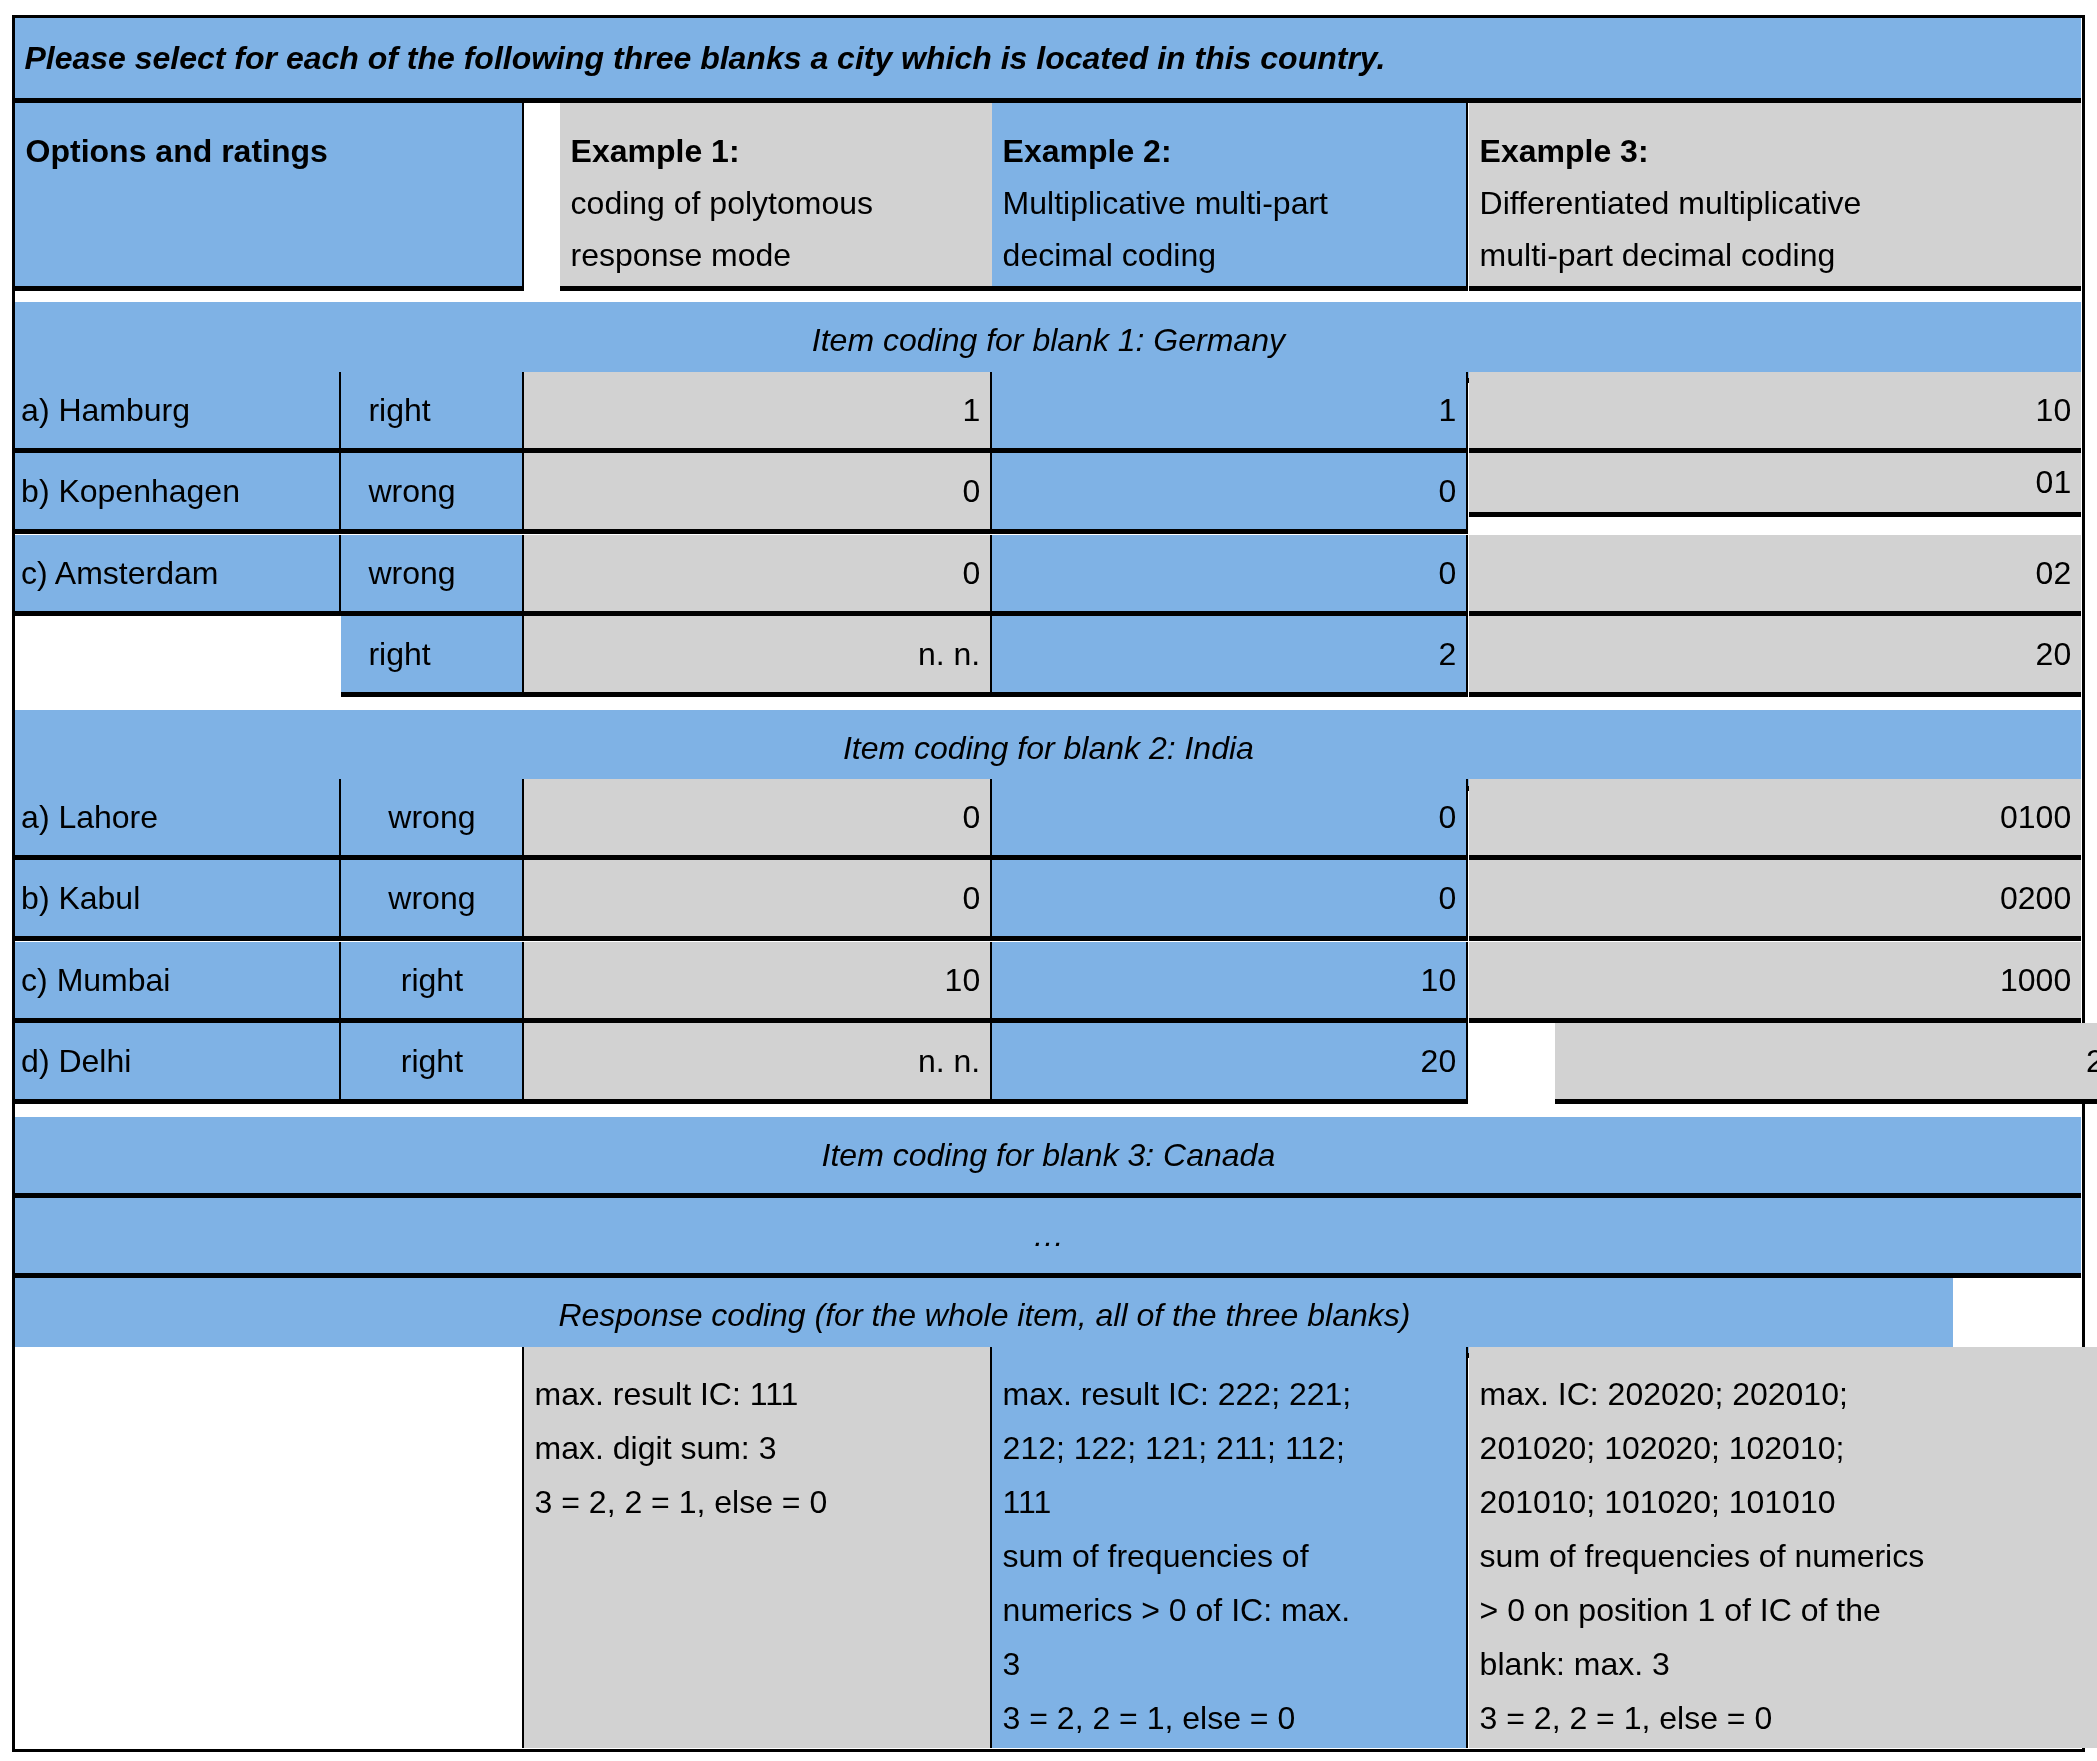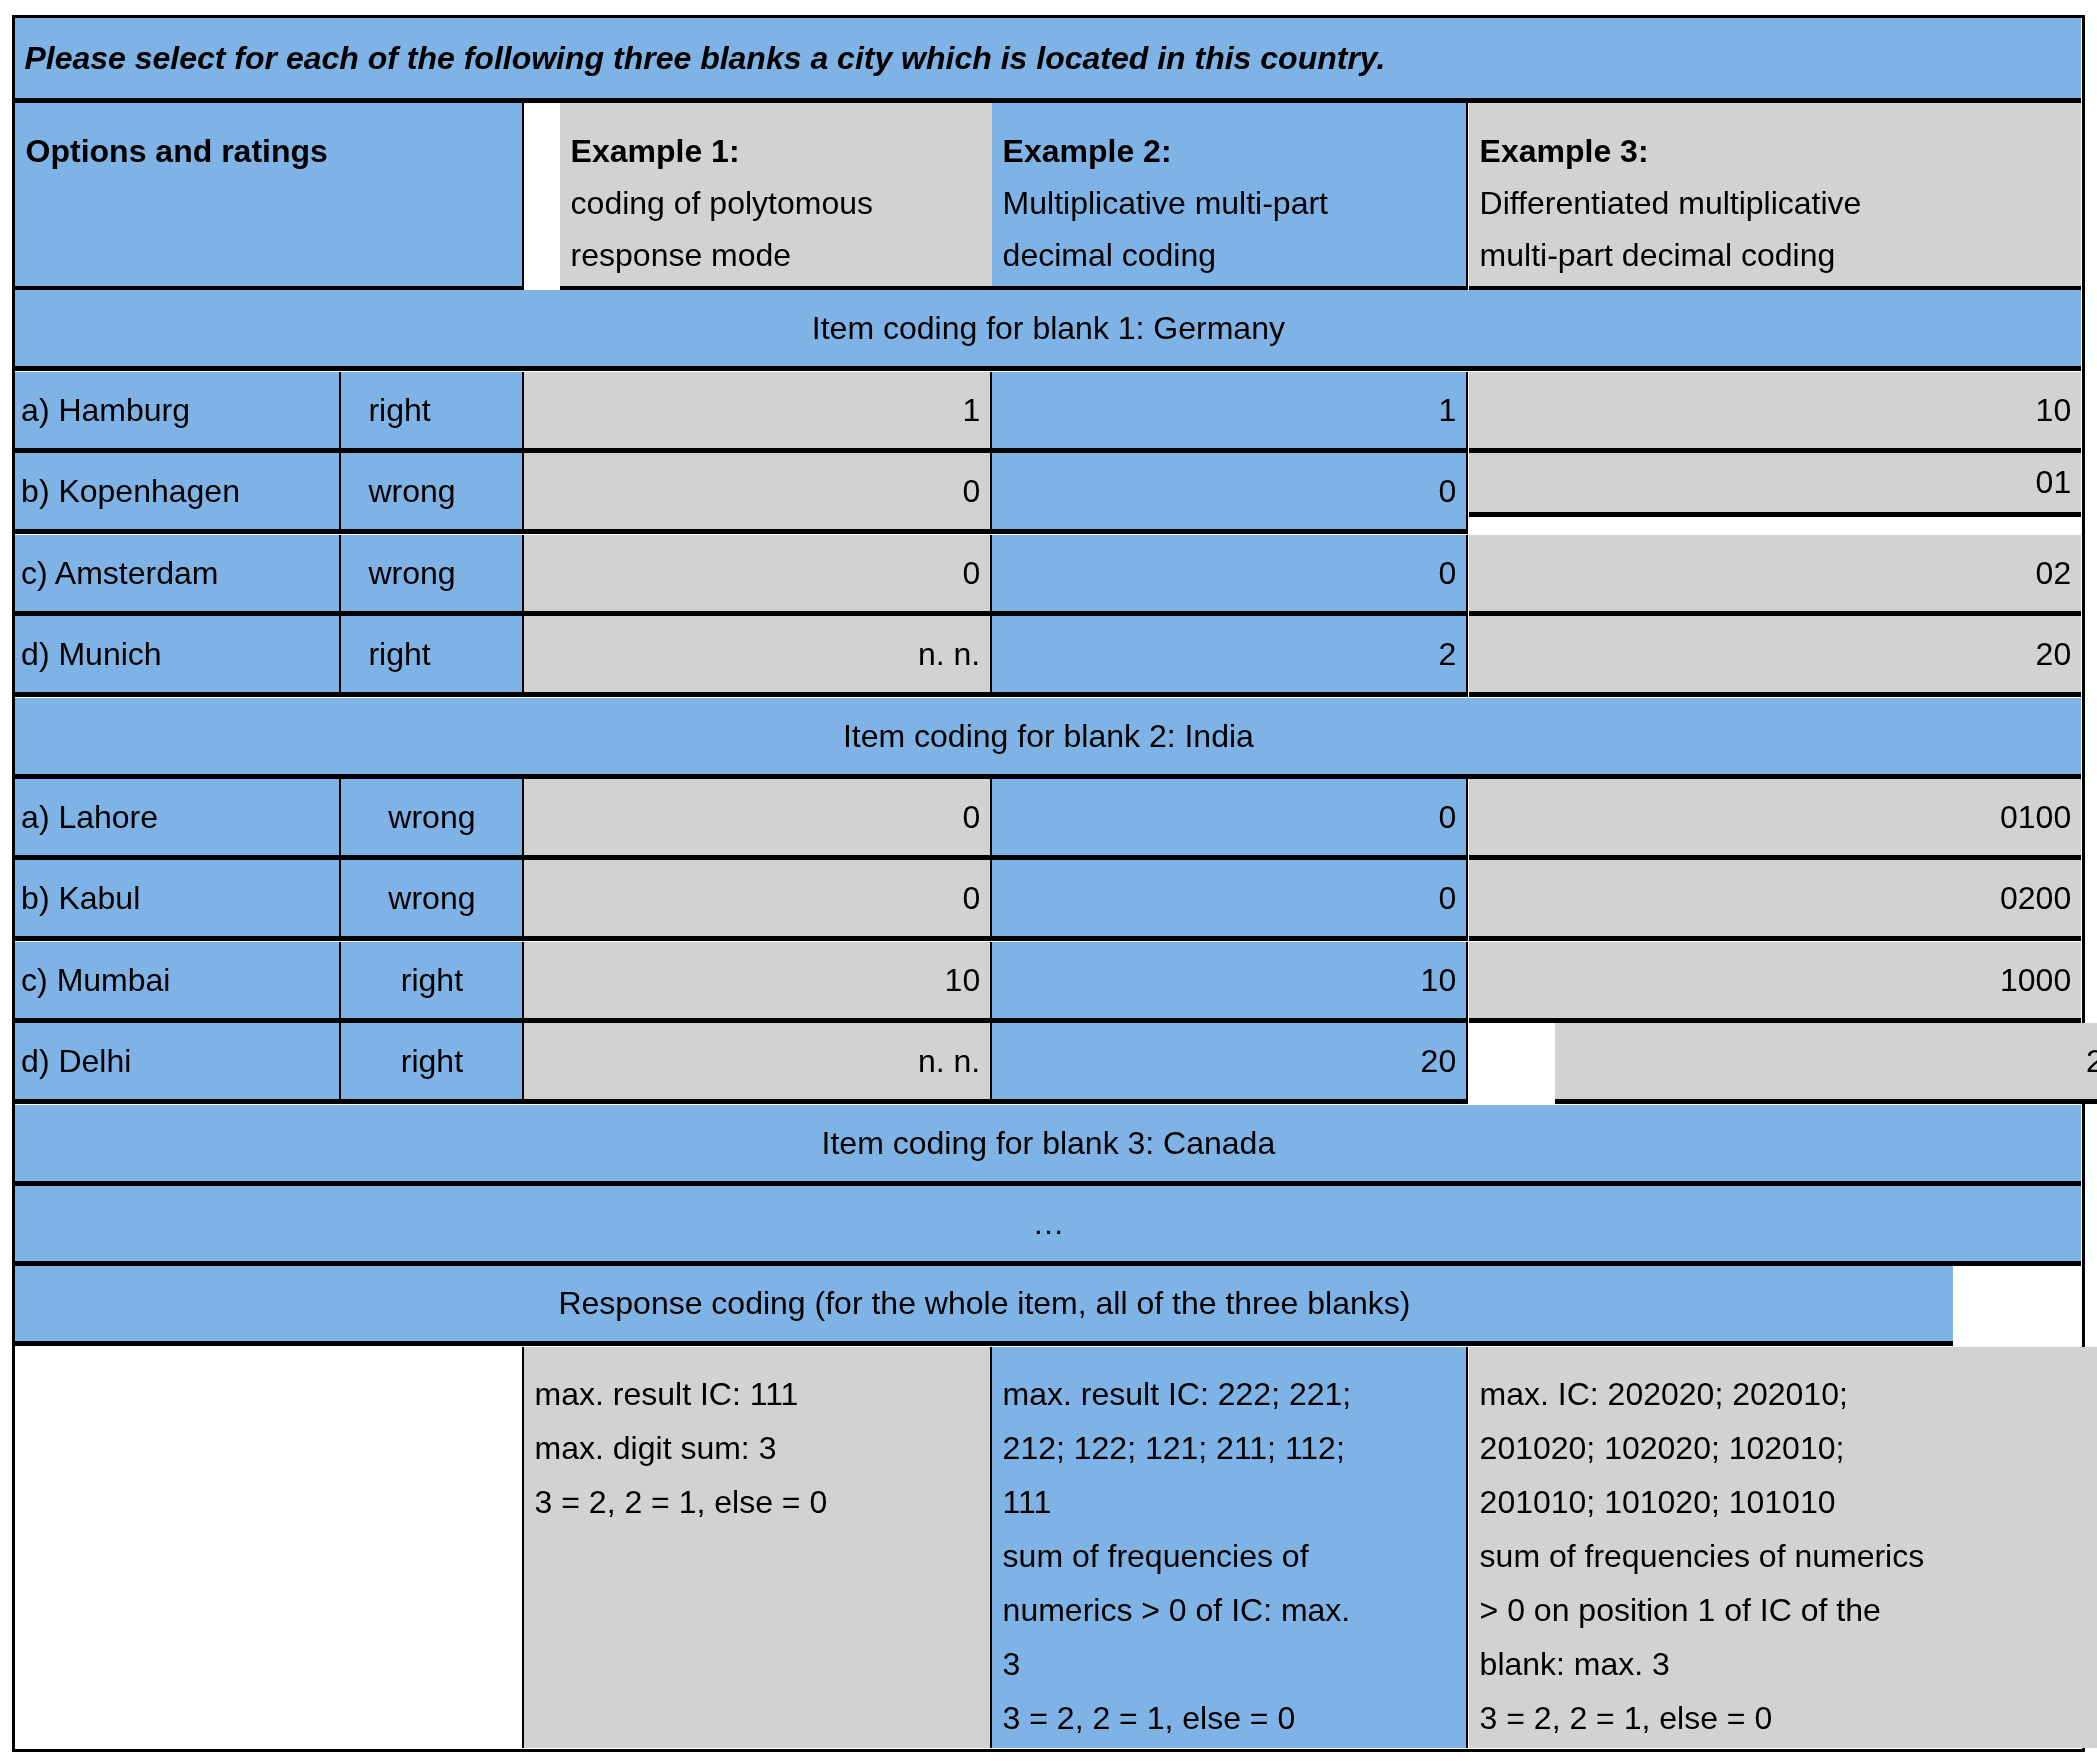--- a/index.html
+++ b/index.html
@@ -11,21 +11,21 @@
             border-bottom: 5.1px solid #000; font-size: 32px; line-height: 52px;
             overflow: hidden; }
     .blue { background: #7fb2e5; }
     .gray { background: #d2d2d2; }
     .white { background: #ffffff; }
     .noright { border-right: none; }
     .title { font-weight: bold; font-style: italic; padding-left: 9px;
              display: flex; align-items: center; }
     .head { padding: 22.6px 0 0 10.2px; line-height: 52px; }
     .head b { display: block; font-weight: bold; }
-    .section { display: flex; align-items: center; justify-content: center; }
+    .section { font-style: italic; display: flex; align-items: center; justify-content: center; margin-top: 12px; }
     .lbl { display: flex; align-items: center; padding-left: 5.7px; }
     .rate-left { display: flex; align-items: center; padding-left: 27px; }
     .rate-center { display: flex; align-items: center; justify-content: center; }
     .num { display: flex; align-items: center; justify-content: flex-end; padding-right: 10.2px; }
     .resp { padding: 20.4px 0 0 10.2px; line-height: 54px; }
     .resp div { white-space: nowrap; }
   </style>
 </head>
 <body>
 
@@ -65,21 +65,20 @@
   <div class="cell gray num" style="left:509px;top:435px;width:468px;height:81px;">0</div>
   <div class="cell blue num" style="left:977px;top:435px;width:476px;height:81px;">0</div>
   <div class="cell gray num noright" style="left:1454px;top:435px;width:612px;height:64px;">01</div>
 
   <div class="cell blue lbl" style="left:0;top:517px;width:326px;height:81px;">c) Amsterdam</div>
   <div class="cell blue rate-left" style="left:326px;top:517px;width:183px;height:81px;">wrong</div>
   <div class="cell gray num" style="left:509px;top:517px;width:468px;height:81px;">0</div>
   <div class="cell blue num" style="left:977px;top:517px;width:476px;height:81px;">0</div>
   <div class="cell gray num noright" style="left:1454px;top:517px;width:612px;height:81px;">02</div>
 
-  <div class="cell blue lbl" style="left:0;top:598px;width:326px;height:81px;">d) Munich</div>
   <div class="cell blue rate-left" style="left:326px;top:598px;width:183px;height:81px;">right</div>
   <div class="cell gray num" style="left:509px;top:598px;width:468px;height:81px;">n. n.</div>
   <div class="cell blue num" style="left:977px;top:598px;width:476px;height:81px;">2</div>
   <div class="cell gray num noright" style="left:1454px;top:598px;width:612px;height:81px;">20</div>
 
   <div class="cell blue section noright" style="left:0;top:680px;width:2066px;height:81px;">Item coding for blank 2: India</div>
 
   <div class="cell blue lbl" style="left:0;top:761px;width:326px;height:81px;">a) Lahore</div>
   <div class="cell blue rate-center" style="left:326px;top:761px;width:183px;height:81px;">wrong</div>
   <div class="cell gray num" style="left:509px;top:761px;width:468px;height:81px;">0</div>

